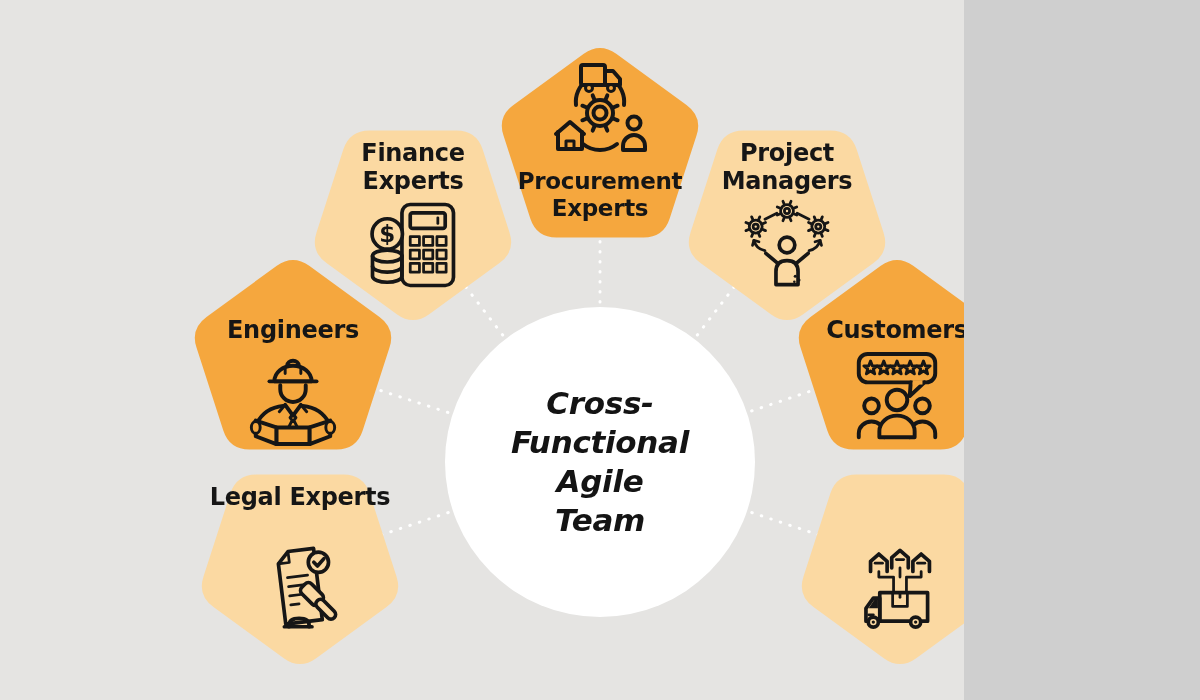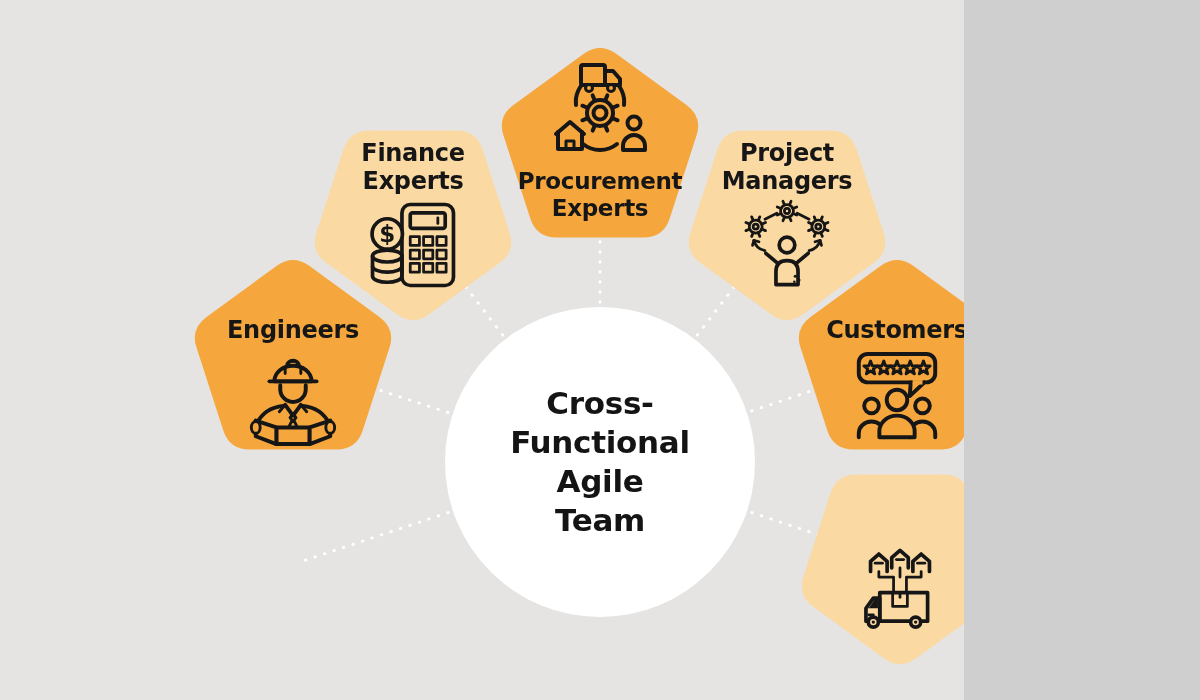--- a/index.html
+++ b/index.html
@@ -23,21 +23,21 @@
   .icon-mid{top:103px;width:98px;height:98px;}
   .icon-topc{top:26px;width:100px;height:100px;}
   .icon *{stroke:#161616;stroke-width:4;fill:none;stroke-linecap:round;stroke-linejoin:round;}
   .icon .thin{stroke-width:3;}
   .icon .fl{fill:#FBD9A2;}
   .icon .fd{fill:#F5A73E;}
   .icon .ink{fill:#161616;stroke:none;}
   .icon .patch{stroke:#F5A73E;stroke-width:4.5;stroke-linecap:butt;}
   .icon text{stroke:none;fill:#161616;font-family:"DejaVu Sans",sans-serif;}
   .center{position:absolute;left:445px;top:307px;width:310px;height:310px;border-radius:50%;
-          background:#FFFFFF;display:flex;align-items:center;justify-content:center;}
+          background:#FFFFFF;display:flex;align-items:center;justify-content:center;font-style:italic;}
   .center-title{font-size:31px;font-weight:bold;line-height:1.26;text-align:center;
                 color:#141414;letter-spacing:-0.3px;}
 </style>
 </head>
 <body>
 
 <div class="stage">
 
   <svg class="connectors" width="1200" height="700">
     <line class="conn" x1="600" y1="462" x2="413" y2="218"></line>
@@ -197,20 +197,43 @@
         <circle cx="24" cy="57" r="7.5"></circle>
         <path d="M11 89 v-4 a13 12 0 0 1 26 0 v4"></path>
         <circle cx="76" cy="57" r="7.5"></circle>
         <path d="M63 89 v-4 a13 12 0 0 1 26 0 v4"></path>
         <circle class="fd" cx="50" cy="51" r="10.5"></circle>
         <path class="fd" d="M32 89 v-6 a18 16 0 0 1 36 0 v6 z"></path>
       </g>
     </svg>
   </div>
 
+  <div class="node" style="left:185px;top:447px;">
+    <svg class="pent-svg" viewBox="0 0 230 230">
+        <path class="pent light" d="M131.2,211.2 Q115.0,223.0 98.8,211.2 L28.5,160.1 Q12.3,148.4 18.5,129.4 L45.3,46.6 Q51.5,27.6 71.5,27.6 L158.5,27.6 Q178.5,27.6 184.7,46.6 L211.5,129.4 Q217.7,148.4 201.5,160.1 Z"></path>
+      </svg>
+    <div class="label lbl-top2">Legal Experts</div>
+    <svg class="icon icon-down" viewBox="0 0 100 100">
+      <g transform="rotate(-7 50 50)">
+        <path class="fl" d="M42 8 h28 v78 h-40 V20 z"></path>
+        <path class="thin" d="M42 8 v12 h-12"></path>
+        <path class="thin" d="M38 36 h22 M38 46 h22 M38 56 h14 M38 66 h9"></path>
+      </g>
+      <g>
+        <rect class="fl" x="50" y="48" width="26" height="15" rx="5" transform="rotate(45 63 55.5)"></rect>
+        <rect class="fl" x="-5" y="-13" width="10" height="26" rx="5" transform="translate(78 72) rotate(-45)"></rect>
+        <path d="M33 91 h30"></path>
+        <path d="M38 91 v-1 q0 -8 11 -8 t11 8 v1"></path>
+      </g>
+      <g>
+        <circle class="fl" cx="70" cy="21" r="11"></circle>
+        <path d="M65 21 l4 4 7 -8"></path>
+      </g>
+    </svg>
+  </div>
 
   <div class="node" style="left:785px;top:447px;">
     <svg class="pent-svg" viewBox="0 0 230 230">
         <path class="pent light" d="M131.2,211.2 Q115.0,223.0 98.8,211.2 L28.5,160.1 Q12.3,148.4 18.5,129.4 L45.3,46.6 Q51.5,27.6 71.5,27.6 L158.5,27.6 Q178.5,27.6 184.7,46.6 L211.5,129.4 Q217.7,148.4 201.5,160.1 Z"></path>
       </svg>
     <svg class="icon icon-down" viewBox="0 0 100 100">
       <g>
         <path d="M18 31 V20 l9 -8 9 8 v11"></path>
           <path class="thin" d="M23 22 h8"></path>
         <path d="M41 27 V16 l9 -8 9 8 v11"></path>

